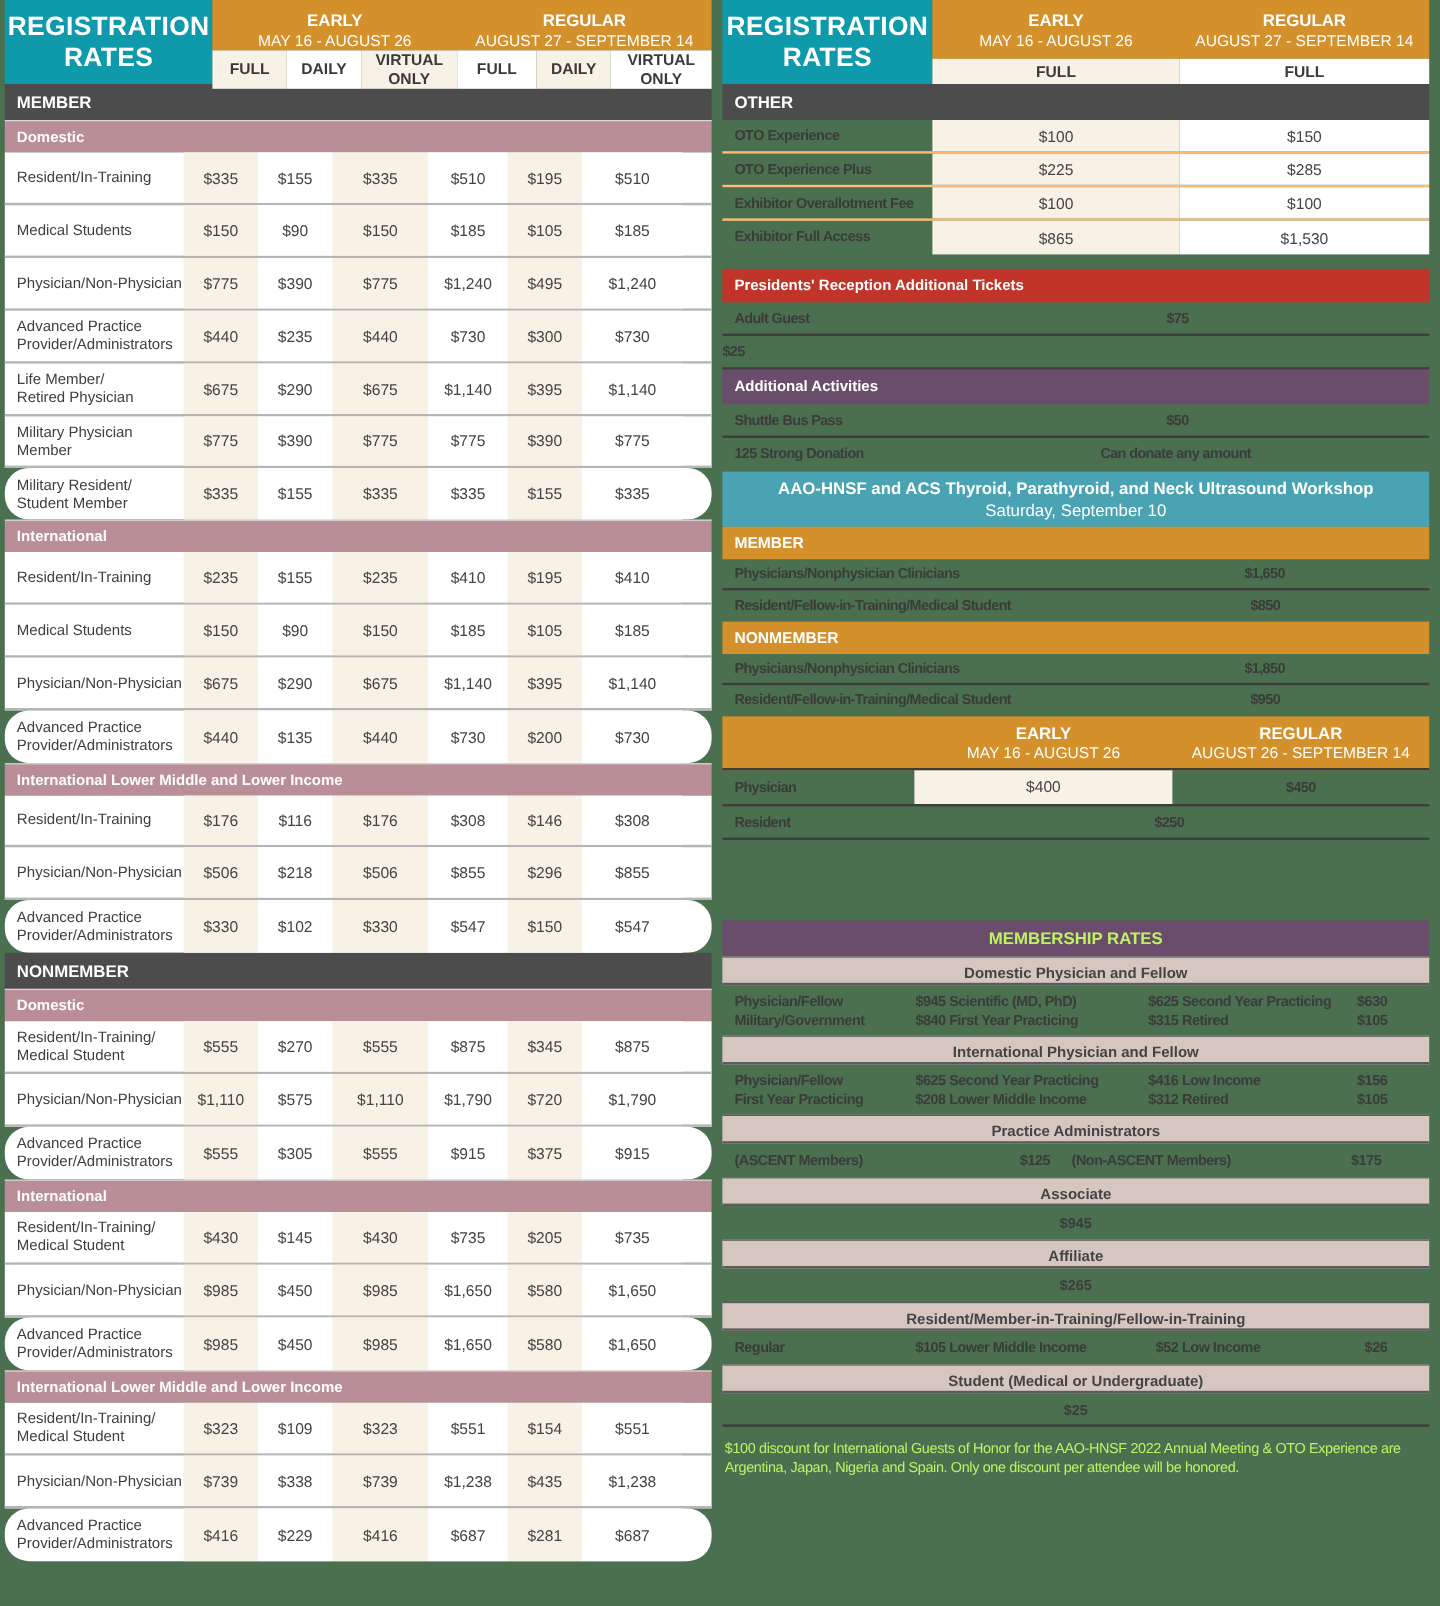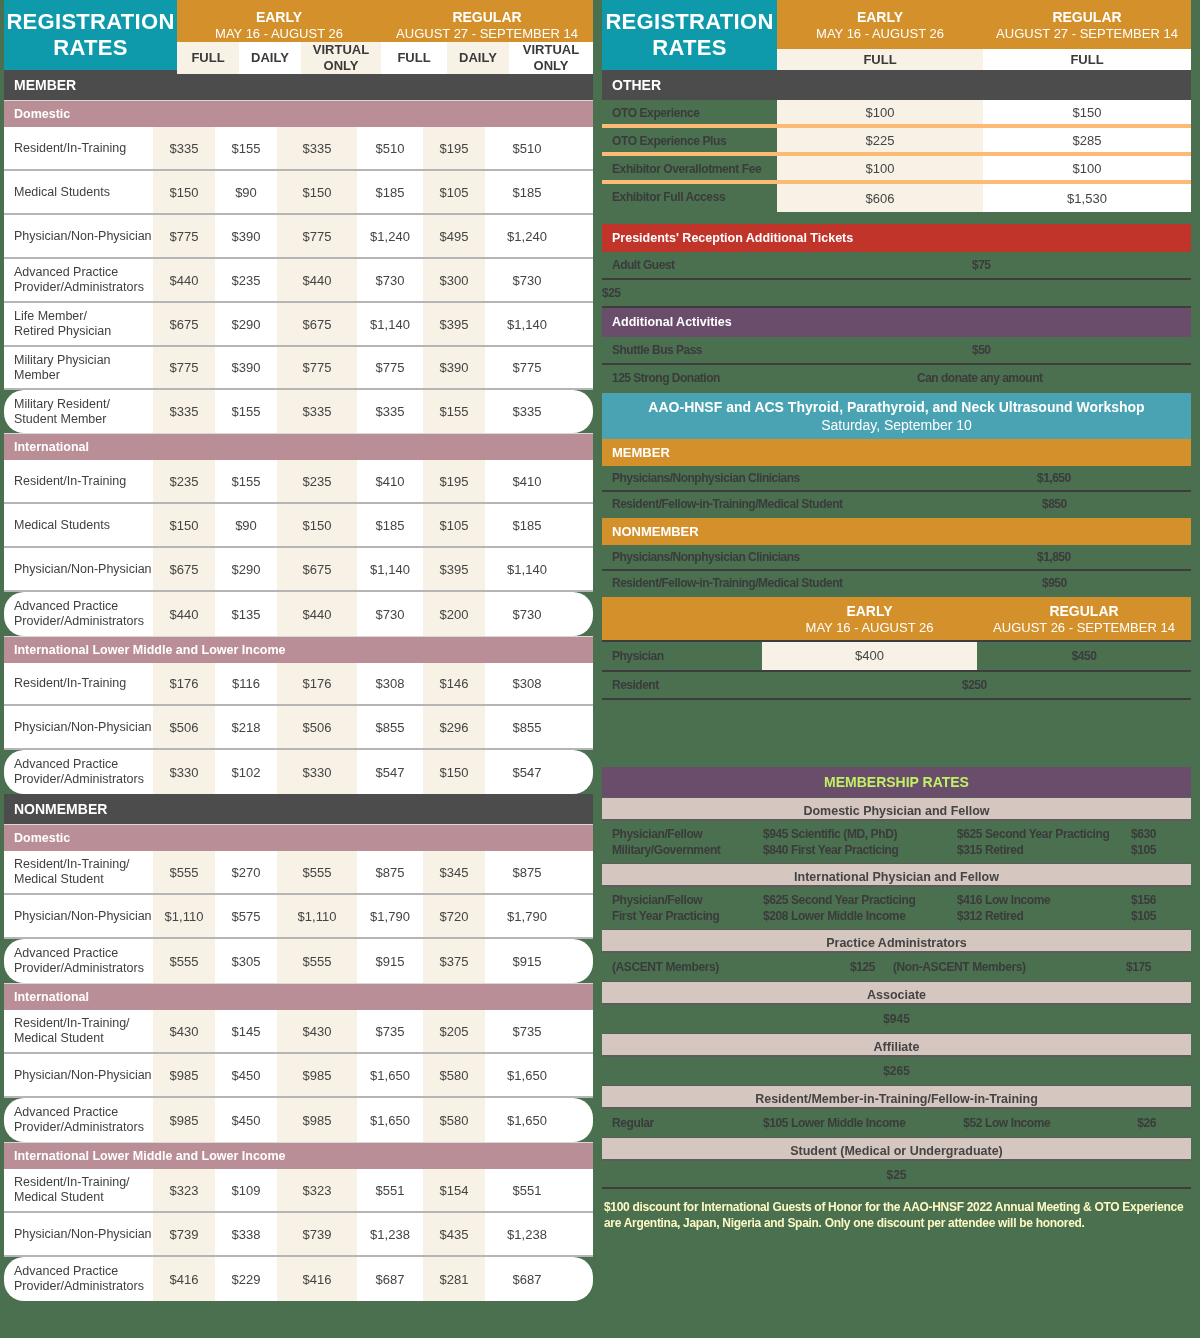--- a/index.html
+++ b/index.html
@@ -60,21 +60,21 @@
     display: flex; align-items: center; justify-content: center;
     font-size: 13px; color: #444;
   }
 
   
   .r-hdr-title { width: 175px; }
   .r-sec {
     background: #4c4c4c; color: #fff; font-weight: bold; font-size: 14px;
     height: 30px; line-height: 30px; padding-left: 10px;
   }
-  .other-row { display: flex; height: 28px; border-bottom: 4px solid #fdba74; }
+  .other-row { display: flex; height: 28px; border-bottom: 2px solid #fdba74; }
   .other-row .ol {
     width: 175px; font-size: 12px; line-height: 26px; padding-left: 10px;
     color: #3b3b3b; font-weight: bold; letter-spacing: -0.4px;
   }
   .other-row .ov {
     flex: 1; display: flex; align-items: center; justify-content: center;
     font-size: 13px; color: #444;
   }
   .bar-red {
     background: #c0342a; color: #fff; font-weight: bold; font-size: 12.5px;
@@ -122,21 +122,21 @@
     display: grid; grid-template-columns: 145px 28px 145px 43px 135px 33px;
     column-gap: 3px; padding: 5px 10px; font-size: 12px; line-height: 16px;
     color: #3b3b3b; font-weight: bold; letter-spacing: -0.4px;
   }
   .mem-grid .mv { text-align: right; }
   .mem-single {
     text-align: center; font-size: 12px; font-weight: bold; color: #3b3b3b;
     height: 28px; line-height: 28px;
   }
   .footnote {
-    font-size: 12px; line-height: 16px; color: #fef9c3; font-weight: bold;
+    font-size: 12px; line-height: 16px; color: #bef264; font-weight: normal;
     letter-spacing: -0.3px; padding: 10px 2px 0 2px;
   }
   .rule { border-bottom: 2px solid #3d3d3d; }
 </style>
 </head>
 <body>
 
 <div id="left" class="panel">
   <div class="hdr">
     <div class="hdr-title">
@@ -487,21 +487,21 @@
       <div class="ov cream" style="flex:0 0 206px">$225</div>
       <div class="ov white">$285</div>
     </div>
     <div class="other-row">
       <div class="ol">Exhibitor Overallotment Fee</div>
       <div class="ov cream" style="flex:0 0 206px">$100</div>
       <div class="ov white">$100</div>
     </div>
     <div class="other-row" style="border-bottom:none">
       <div class="ol">Exhibitor Full Access</div>
-      <div class="ov cream" style="flex:0 0 206px">$606</div>
+      <div class="ov cream" style="flex:0 0 206px">$865</div>
       <div class="ov white">$1,530</div>
     </div>
   </div>
 
   <div class="bar-red">Presidents' Reception Additional Tickets</div>
   <div class="dim-row">
     <div class="dl">Adult Guest</div>
     <div class="dv">$75</div>
   </div>
   <div class="dim-row">

